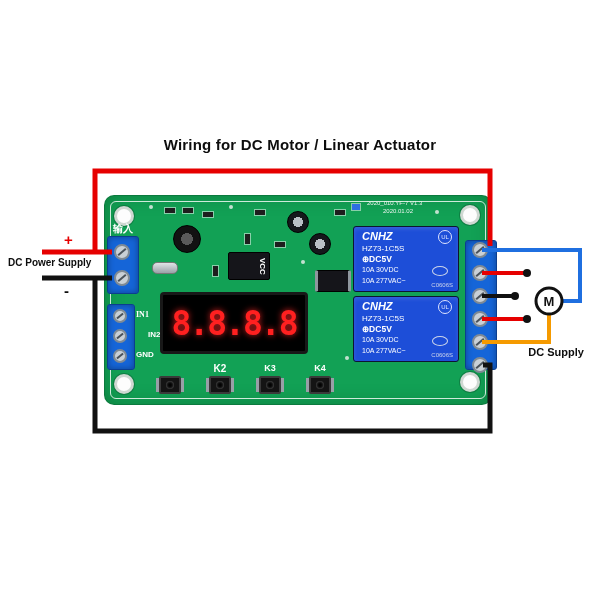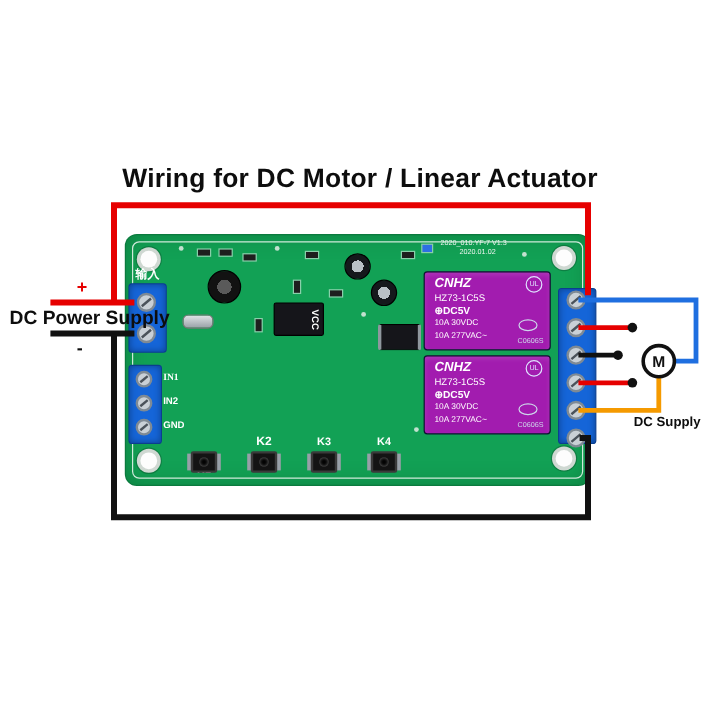--- a/index.html
+++ b/index.html
@@ -1,19 +1,19 @@
 <!DOCTYPE html>
 <html><head>
 <meta charset="utf-8">
 <style>
   html,body{margin:0;padding:0;background:#fff;}
   .stage{position:relative;width:600px;height:600px;background:#fff;overflow:hidden;
          font-family:"Liberation Sans",sans-serif;}
   .title{position:absolute;top:136px;left:10px;width:580px;text-align:center;
-         font-size:22px;font-weight:bold;color:#0d0d0d;letter-spacing:.2px;}
+         font-size:15px;font-weight:bold;color:#0d0d0d;letter-spacing:.2px;}
   
   .wires{position:absolute;left:0;top:0;z-index:5;pointer-events:none;}
   
   .board{position:absolute;left:105px;top:196px;width:386px;height:208px;z-index:1;
          background:#12a155;border-radius:9px;box-shadow:inset 0 0 18px rgba(0,60,20,.35),0 0 0 1px #0b7a3e;}
   .frame{position:absolute;inset:5px;border:1.5px solid rgba(255,255,255,.8);border-radius:6px;}
   .hole{position:absolute;width:14px;height:14px;border-radius:50%;background:#fdfdfd;
         box-shadow:0 0 0 3px #cfd8d2,0 0 0 4px rgba(0,0,0,.2);}
   .tblock{position:absolute;background:#1565d8;border:1px solid #0b3e8f;border-radius:3px;
           box-shadow:inset 0 0 6px rgba(0,0,0,.35);}
@@ -22,21 +22,21 @@
   .screw::after{content:"";position:absolute;left:1px;right:1px;top:5px;height:2px;
          background:#4a525a;transform:rotate(-40deg);}
   .screw.s{width:14px;height:14px;}
   .screw.s::after{top:4px;}
   .sk{position:absolute;color:#fff;font-weight:bold;}
   .display{position:absolute;left:55px;top:96px;width:148px;height:62px;background:#000;
            border:3px solid #181818;border-radius:4px;box-sizing:border-box;
            display:flex;align-items:center;justify-content:center;}
   .digits{font-family:"DejaVu Sans Mono",monospace;font-weight:bold;font-size:33px;
           color:#ff2020;letter-spacing:-2px;text-shadow:0 0 6px rgba(255,40,40,.85);}
-  .relay{position:absolute;width:104px;height:64px;background:#a21caf;border:1px solid #0d1530;
+  .relay{position:absolute;width:104px;height:64px;background:#1d4ed8;border:1px solid #0d1530;
          border-radius:3px;color:#fff;box-shadow:inset 0 2px 4px rgba(255,255,255,.12);}
   .r-brand{position:absolute;top:3px;left:8px;font-style:italic;font-weight:bold;font-size:11px;}
   .r-ul{position:absolute;top:3px;right:6px;width:12px;height:12px;border:1px solid #dfe4ff;
         border-radius:50%;font-size:6px;line-height:12px;text-align:center;color:#dfe4ff;}
   .r-model{position:absolute;top:17px;left:8px;font-size:8px;}
   .r-coil{position:absolute;top:27px;left:8px;font-size:8.5px;font-weight:bold;}
   .r-dc{position:absolute;top:39px;left:8px;font-size:7px;}
   .r-ac{position:absolute;top:50px;left:8px;font-size:7px;}
   .r-code{position:absolute;bottom:3px;right:5px;font-size:6px;color:#cdd5ea;}
   .cert{position:absolute;top:39px;right:10px;width:14px;height:8px;border:1px solid #cdd5ea;border-radius:50%;}
@@ -78,31 +78,34 @@
     <div class="sk" style="left:8px;top:26px;font-size:10px;">输入</div>
     <div class="tblock" style="left:2px;top:40px;width:30px;height:56px;"></div>
     <div class="screw" style="left:9px;top:48px;"></div>
     <div class="screw" style="left:9px;top:74px;"></div>
 
     <div class="tblock" style="left:2px;top:108px;width:26px;height:64px;"></div>
     <div class="screw s" style="left:8px;top:113px;"></div>
     <div class="screw s" style="left:8px;top:133px;"></div>
     <div class="screw s" style="left:8px;top:153px;"></div>
     <div class="sk" style="left:31px;top:114px;font-size:8px;font-family:Liberation Serif, serif;">IN1</div>
-    <div class="sk" style="left:31px;top:134px;font-size:8px;">IN2</div>
+    <div class="sk" style="left:31px;top:134px;font-size:8px;padding-left:12px;">IN2</div>
     <div class="sk" style="left:31px;top:154px;font-size:8px;">GND</div>
 
     <div class="tblock" style="left:360px;top:44px;width:30px;height:128px;"></div>
     <div class="screw" style="left:367px;top:46px;"></div>
     <div class="screw" style="left:367px;top:69px;"></div>
     <div class="screw" style="left:367px;top:92px;"></div>
     <div class="screw" style="left:367px;top:115px;"></div>
     <div class="screw" style="left:367px;top:138px;"></div>
     <div class="screw" style="left:367px;top:161px;"></div>
 
+    <div class="display">
+      <span class="digits">8.8.8.8</span>
+    </div>
 
     <div class="relay" style="left:248px;top:30px;">
       <span class="r-brand">CNHZ</span>
       <span class="r-ul">UL</span>
       <span class="r-model">HZ73-1C5S</span>
       <span class="r-coil">⊕DC5V</span>
       <span class="r-dc">10A 30VDC</span>
       <span class="cert"></span>
       <span class="r-ac">10A 277VAC~</span>
       <span class="r-code">C0606S</span>
@@ -168,17 +171,17 @@
     <circle cx="527" cy="319" r="4" fill="#111"></circle>
 
     <polyline points="482,250 580,250 580,301 563,301" fill="none" stroke="#1f6fe0" stroke-width="4"></polyline>
     <polyline points="482,342 549,342 549,315" fill="none" stroke="#f59a00" stroke-width="4"></polyline>
 
     <circle cx="549" cy="301" r="13" fill="#ffffff" stroke="#111" stroke-width="3"></circle>
     <text x="549" y="306" text-anchor="middle" font-family="Liberation Sans, sans-serif" font-size="13" font-weight="bold" fill="#111">M</text>
   </svg>
 
   <div class="lbl plus" style="left:64px;top:231px;font-size:15px;">+</div>
-  <div class="lbl" style="left:8px;top:257px;font-size:16px;">DC Power Supply</div>
+  <div class="lbl" style="left:8px;top:257px;font-size:10px;">DC Power Supply</div>
   <div class="lbl" style="left:64px;top:282px;font-size:15px;">-</div>
   <div class="lbl" style="left:512px;top:346px;width:88px;text-align:center;font-size:11px;">DC Supply</div>
 
 </div>
 
 </body></html>

